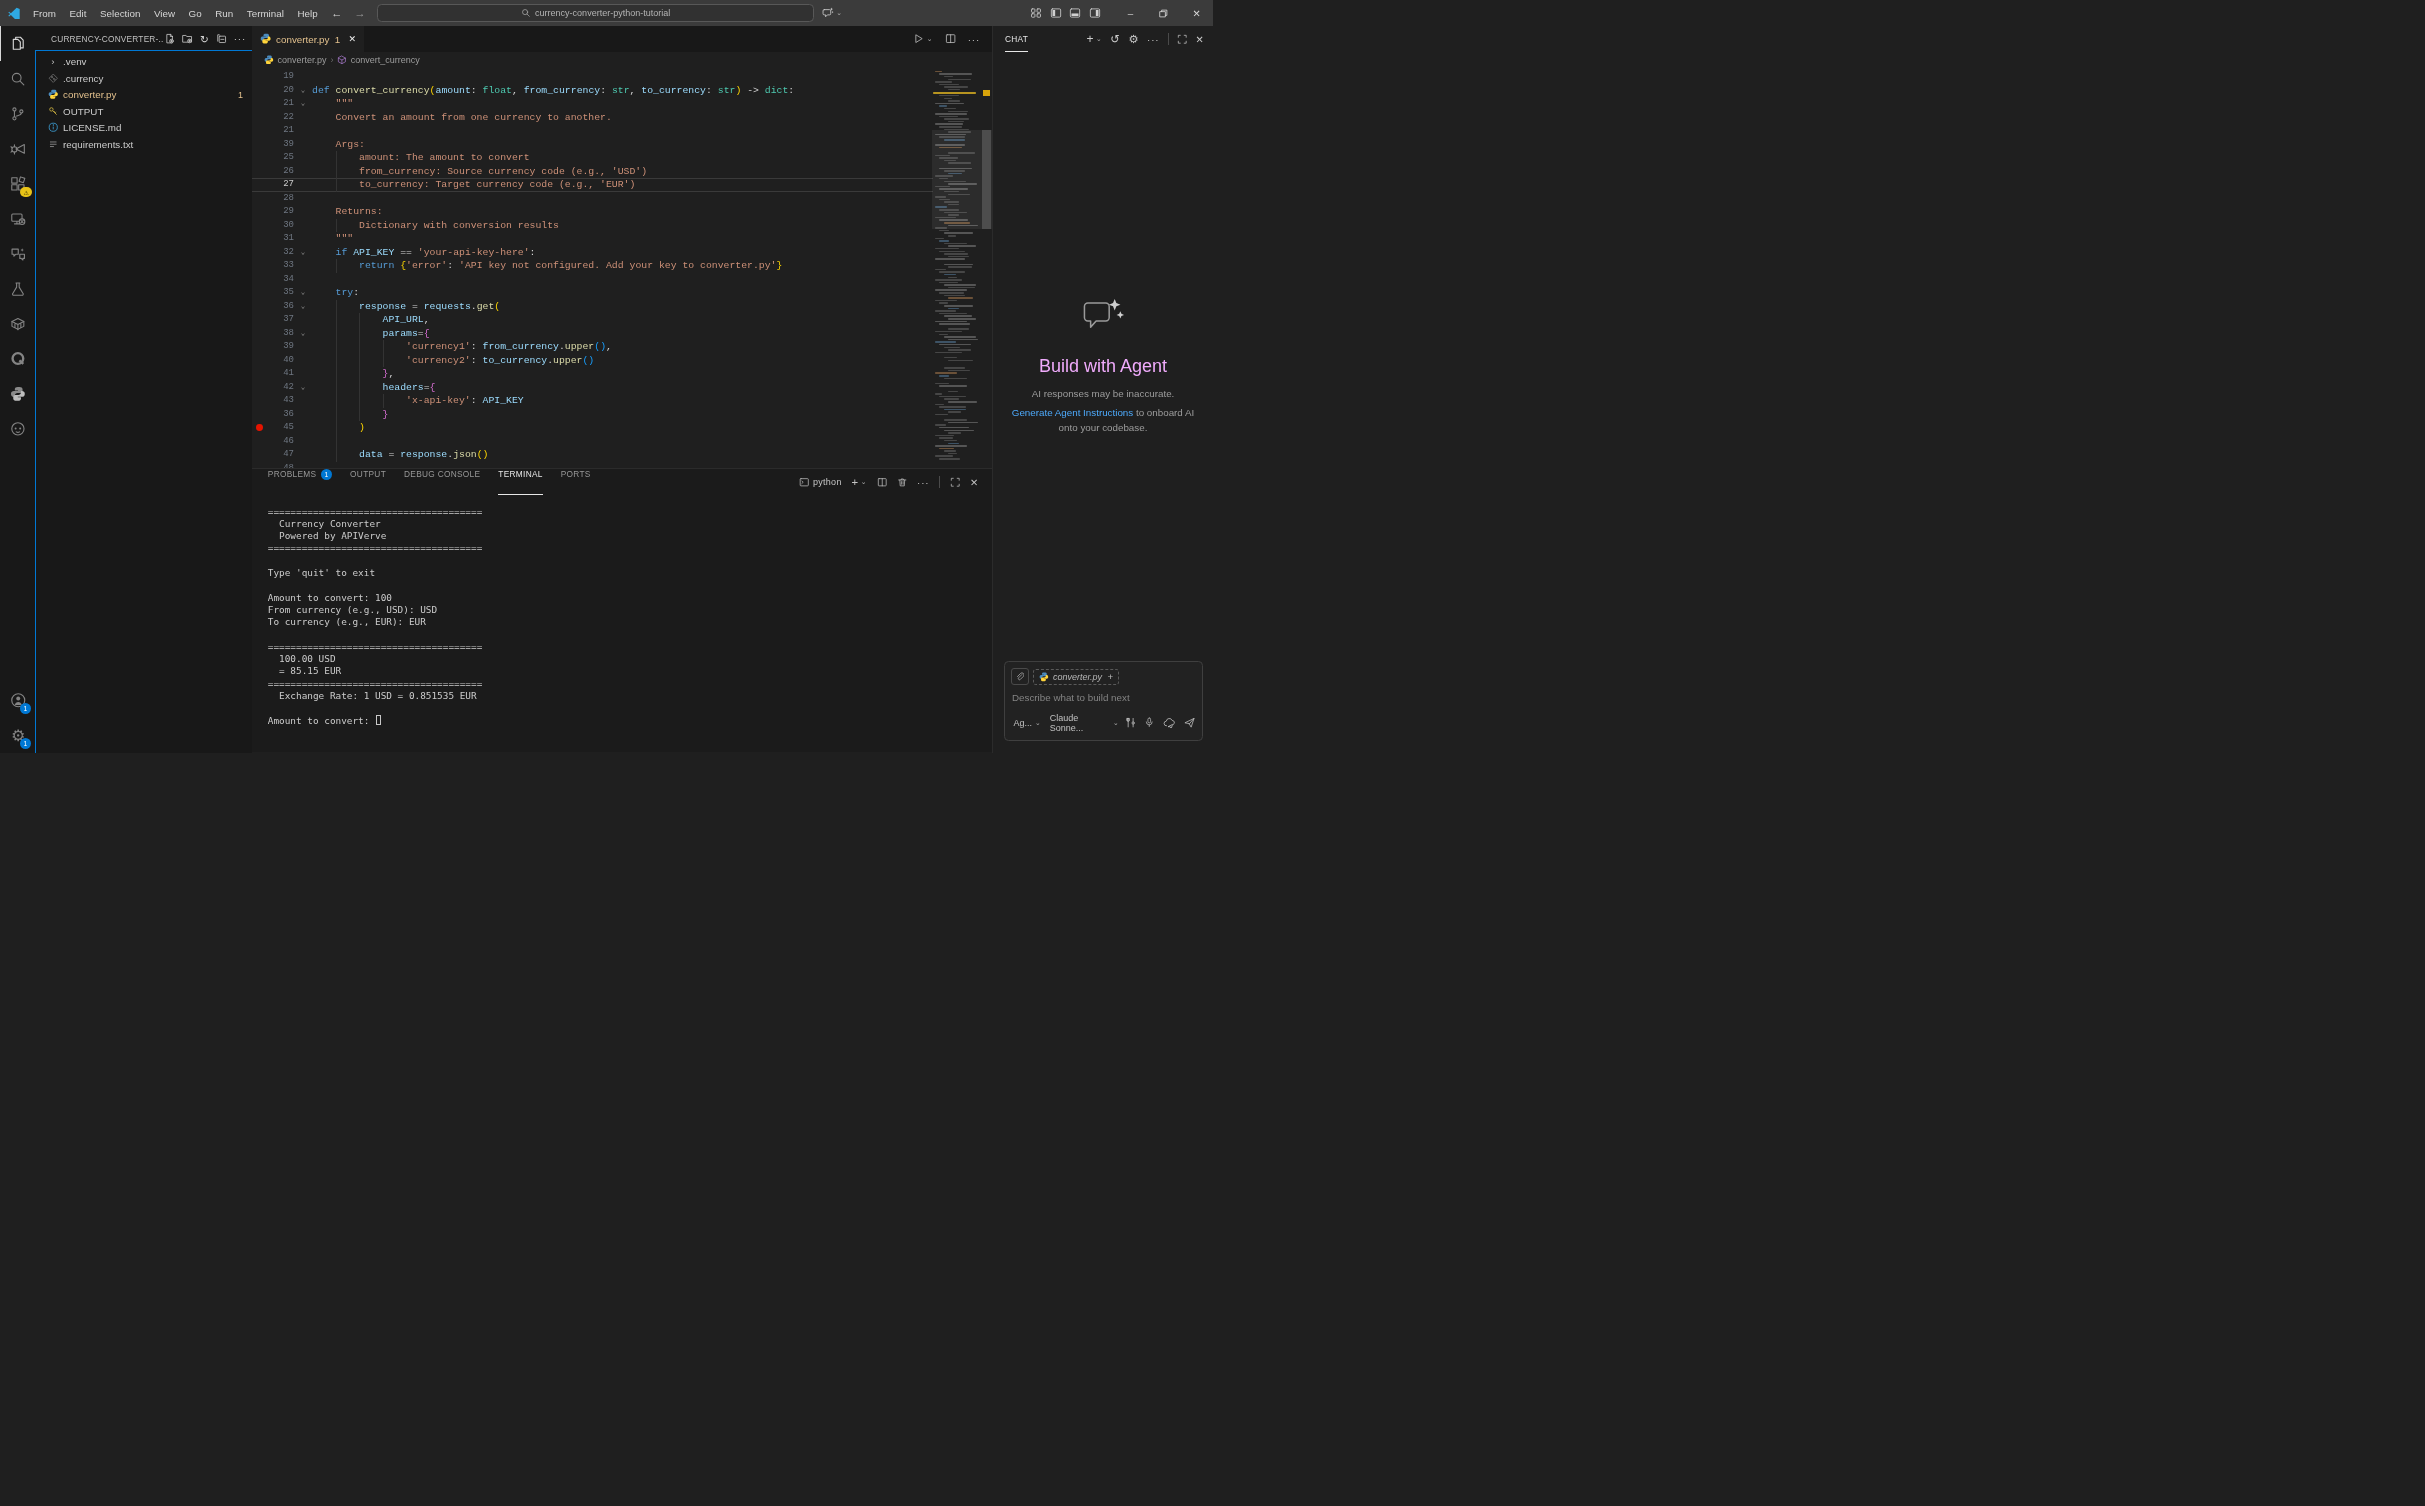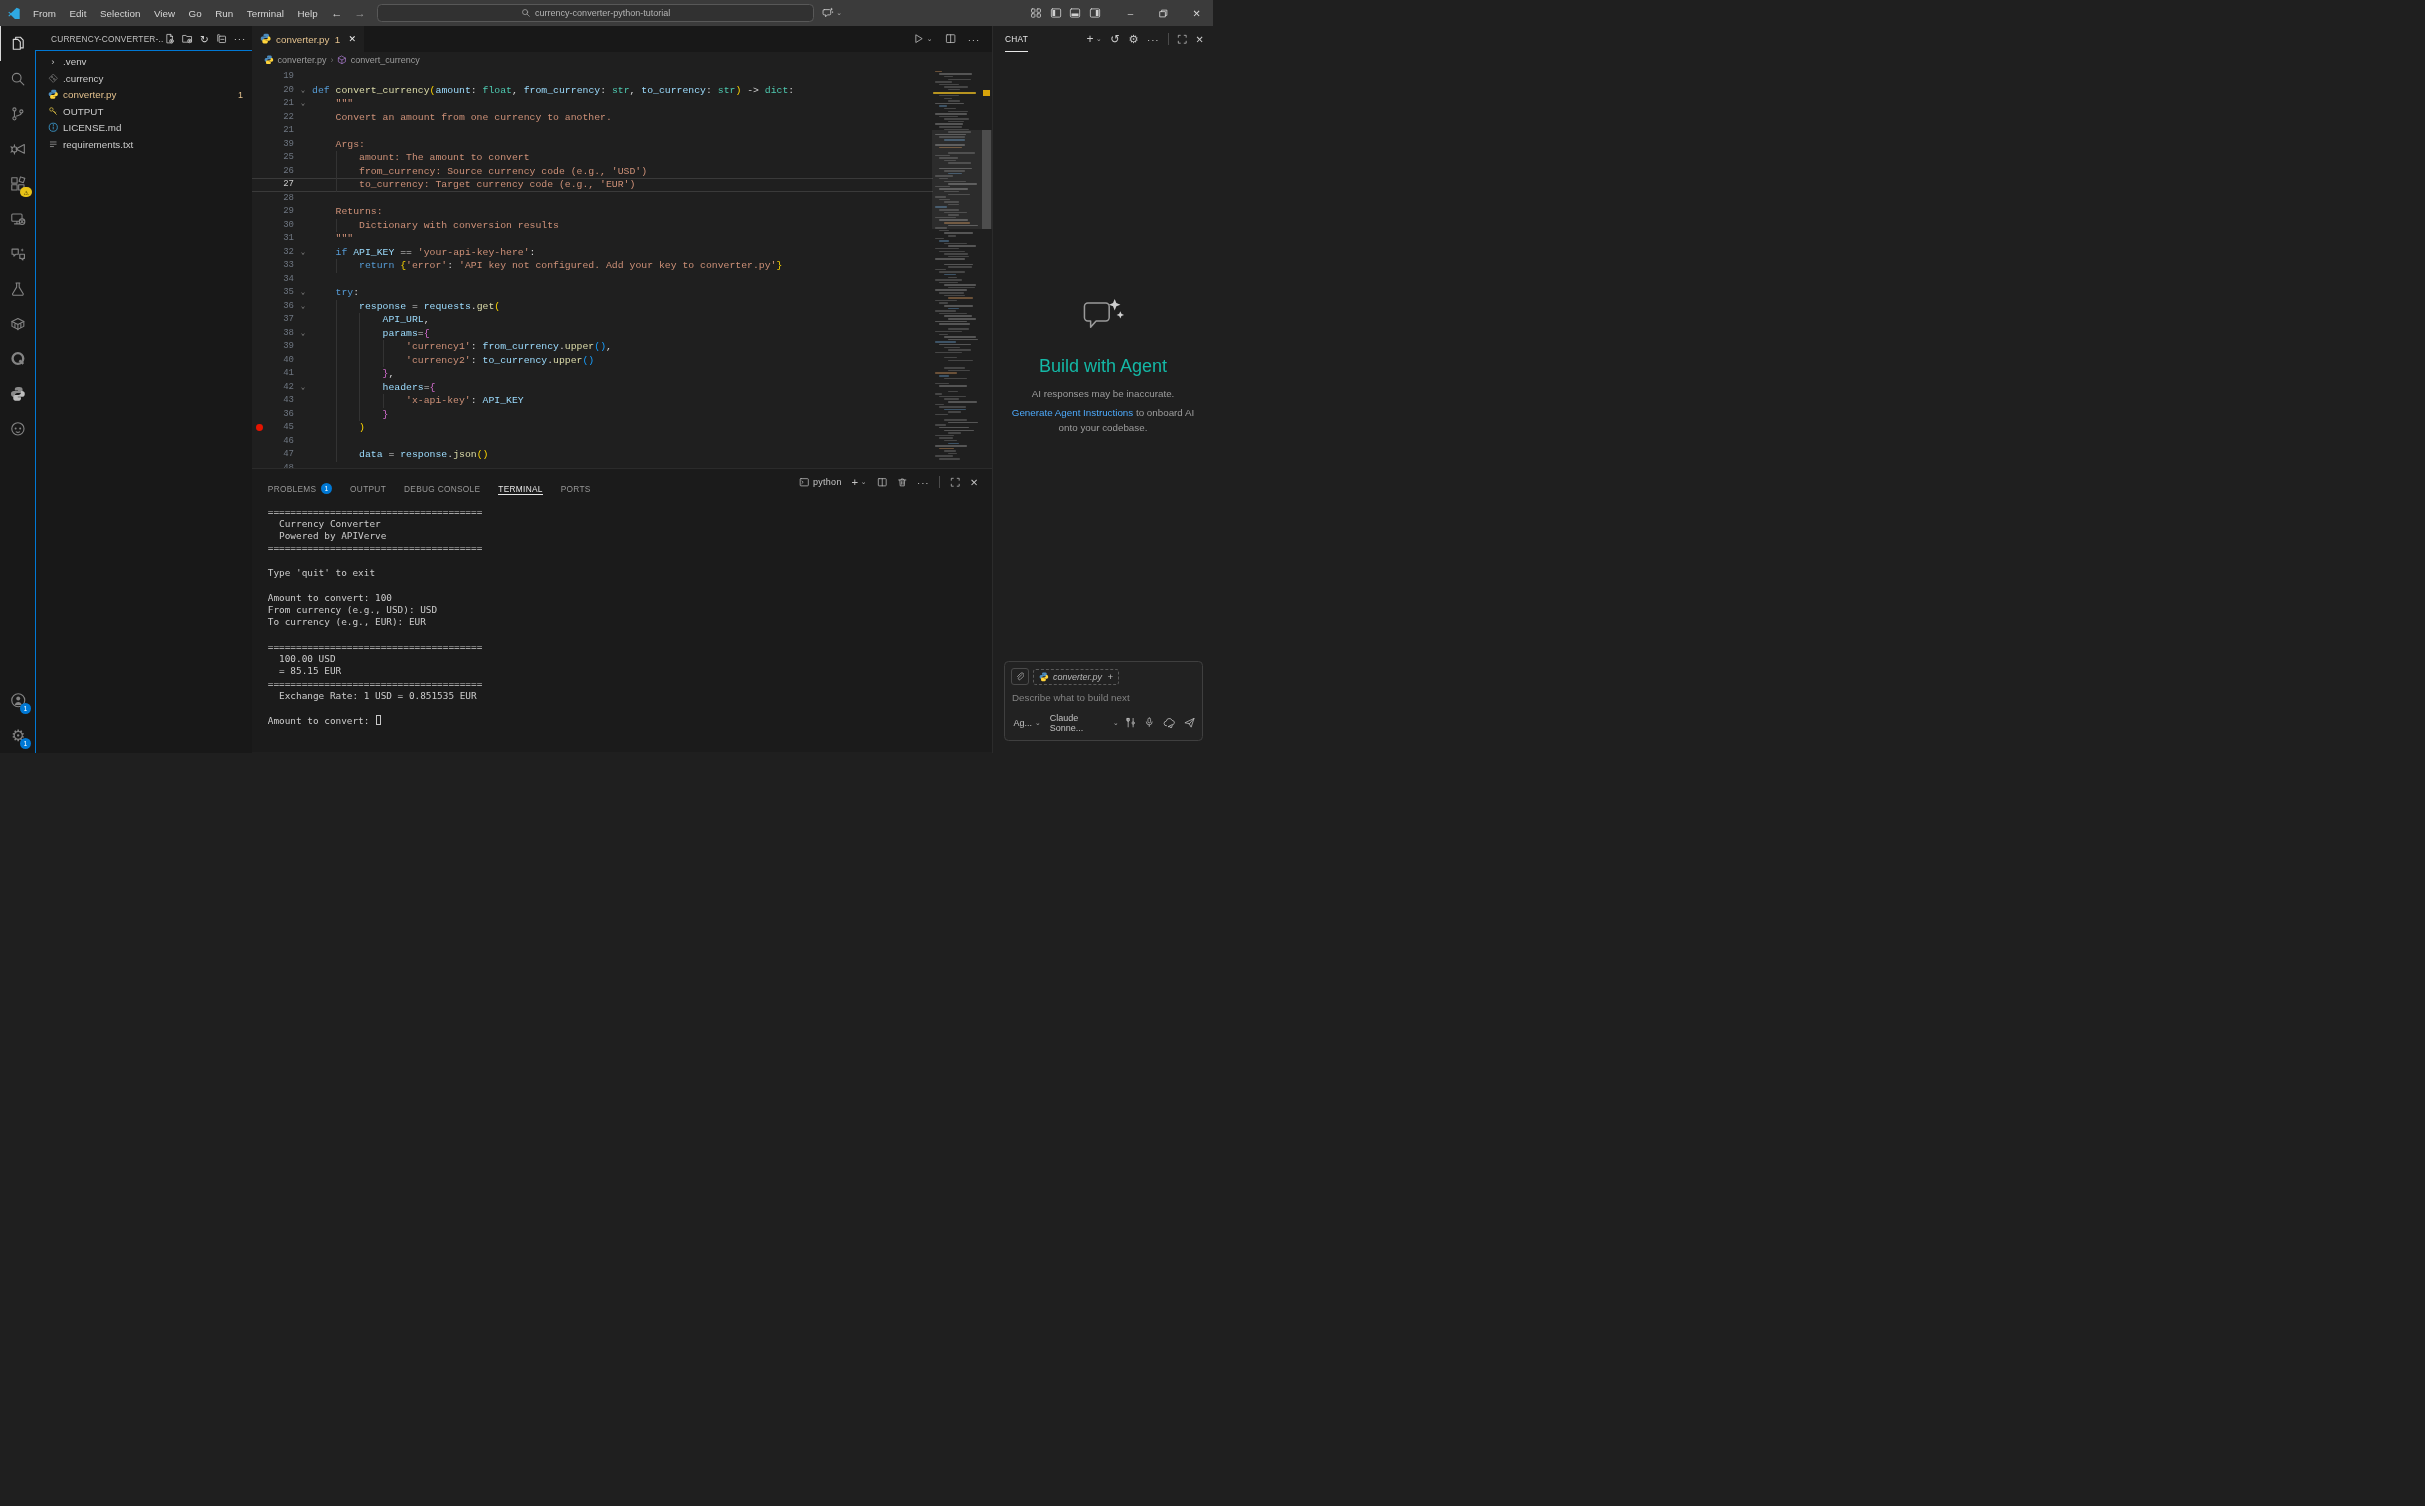--- a/index.html
+++ b/index.html
@@ -76,37 +76,37 @@
   .mmb{height:1.5px;margin:0 0 1.1px 0;background:#494949;border-radius:0.8px}
   .mmy{height:2.3px;background:#b79420}
   .mslider{position:absolute;left:-1.5px;width:60px;top:63px;height:99px;background:rgba(255,255,255,.06);pointer-events:none}
   .ruler{width:12px;position:relative;flex-shrink:0}
   .rmark{position:absolute;right:2.3px;top:22.5px;width:6.8px;height:6.8px;background:#d7a30a}
   .sbhandle{position:absolute;right:1.5px;top:63px;width:8.3px;height:99px;background:rgba(140,140,140,.35)}
 
   
   .panel{height:284px;background:#1b1b1b;border-top:0.8px solid #2b2b2b;display:flex;flex-direction:column}
   .ptabs{height:26px;display:flex;align-items:center;padding-left:15.8px;gap:18px;font-size:8.3px;color:#989898;letter-spacing:0.3px;flex-shrink:0}
-  .ptab{height:26px;display:flex;align-items:flex-end;gap:4.5px;border-bottom:0.8px solid transparent;cursor:pointer}
+  .ptab{height:26px;display:flex;align-items:flex-start;gap:4.5px;border-bottom:0.8px solid transparent;cursor:pointer}
   .ptab.active{color:#e7e7e7;border-bottom-color:#e7e7e7}
   .pbadge{min-width:11.3px;height:11.3px;border-radius:6px;background:#0078d4;color:#fff;font-size:6.8px;display:flex;align-items:center;justify-content:center;padding:0 3px}
   .pacts{margin-left:auto;display:flex;align-items:center;gap:9.8px;padding-right:13.5px;color:#c5c5c5;font-size:9px}
   .pacts .shell{display:flex;align-items:center;gap:3.8px}
   .pdivider{width:0.8px;height:12px;background:#4a4a4a}
   .term{flex:1;padding:10.5px 0 0 15.8px;font-family:"DejaVu Sans Mono",monospace;font-size:9.4px;line-height:12.3px;color:#cccccc}
   .t-line{white-space:pre;height:12.3px}
   .tcursor{display:inline-block;width:5.3px;height:9.8px;border:0.8px solid #c8c8c8;vertical-align:-1.5px;margin-left:0.8px}
 
   
   .chat{width:221px;background:#1f1f1f;border-left:0.8px solid #2b2b2b;display:flex;flex-direction:column;flex-shrink:0}
   .chat-header{height:26px;display:flex;align-items:center;padding:0 9px 0 12px;font-size:8.3px;letter-spacing:0.3px;flex-shrink:0}
   .chat-title{color:#e7e7e7;height:26px;display:flex;align-items:center;border-bottom:0.8px solid #e7e7e7}
   .chat-acts{margin-left:auto;display:flex;align-items:center;gap:8.3px;color:#cccccc;font-size:9.8px}
   .chat-body{flex:1;display:flex;flex-direction:column;align-items:center;justify-content:center;margin-top:19.5px;text-align:center;padding:0 15px}
-  .cb-title{font-size:18px;font-weight:400;color:#14b8a6;margin-top:19.5px}
+  .cb-title{font-size:18px;font-weight:400;color:#f0abfc;margin-top:19.5px}
   .cb-note{font-size:9.8px;color:#9d9d9d;margin-top:10.5px}
   .cb-link-line{font-size:9.8px;color:#9d9d9d;margin-top:7.5px;line-height:14.3px;max-width:188px}
   .cb-link{color:#4daafc;cursor:pointer}
   .chat-input{margin:0 10.5px 12px;border:0.8px solid #3f3f3f;background:#222;border-radius:4.5px;padding:6px;display:flex;flex-direction:column;gap:5.3px}
   .ci-row1{display:flex;align-items:center;gap:4.5px}
   .attach-btn{width:18px;height:16.5px;border:0.8px solid #4a4a4a;border-radius:3px;display:flex;align-items:center;justify-content:center;color:#c2c2c2;cursor:pointer}
   .ctx-chip{display:flex;align-items:center;gap:3.8px;border:0.8px dashed #5a5a5a;border-radius:3px;padding:1.5px 5.3px;font-size:9px;color:#b8b8b8;cursor:pointer}
   .ctx-chip .cname{font-style:italic}
   .ctx-chip .cplus{font-size:9.8px;margin-left:1.5px}
   .ci-placeholder{font-size:9.8px;color:#848484;padding:1.5px 1.5px 3px}

